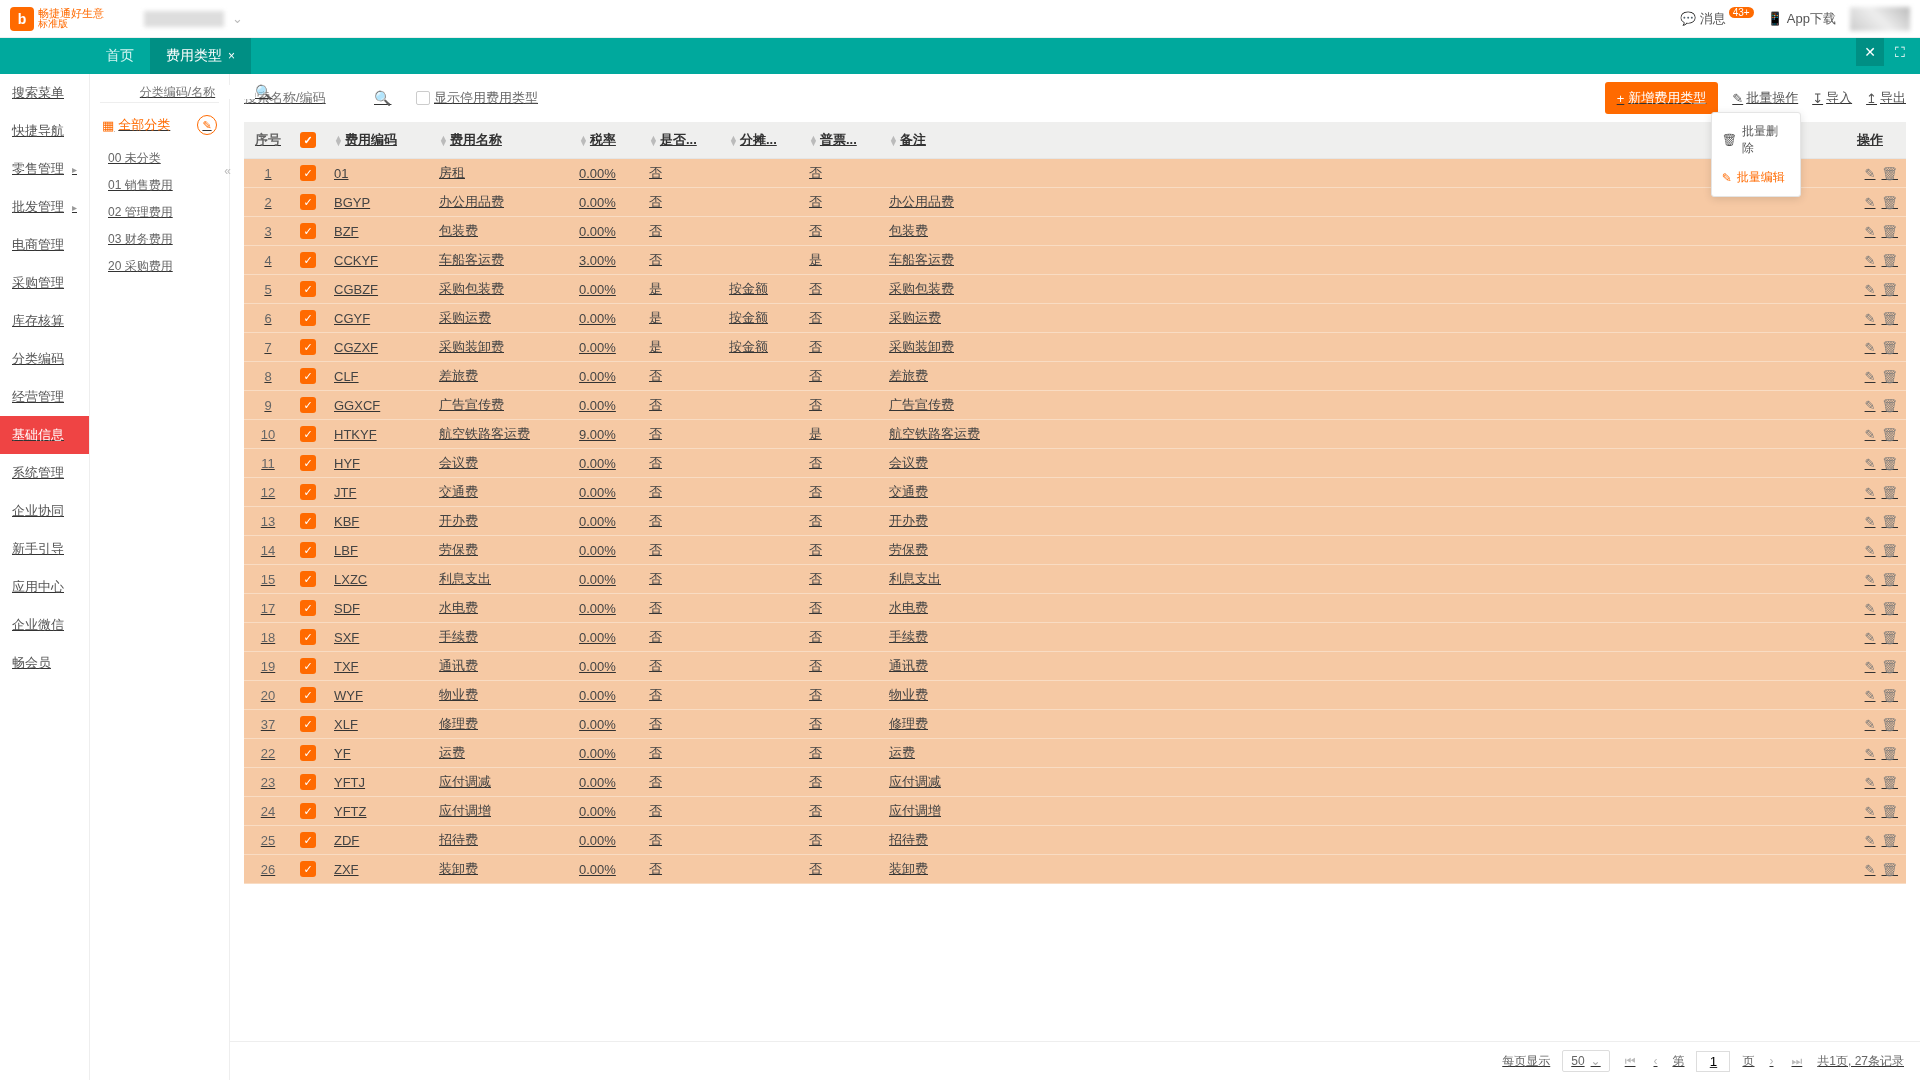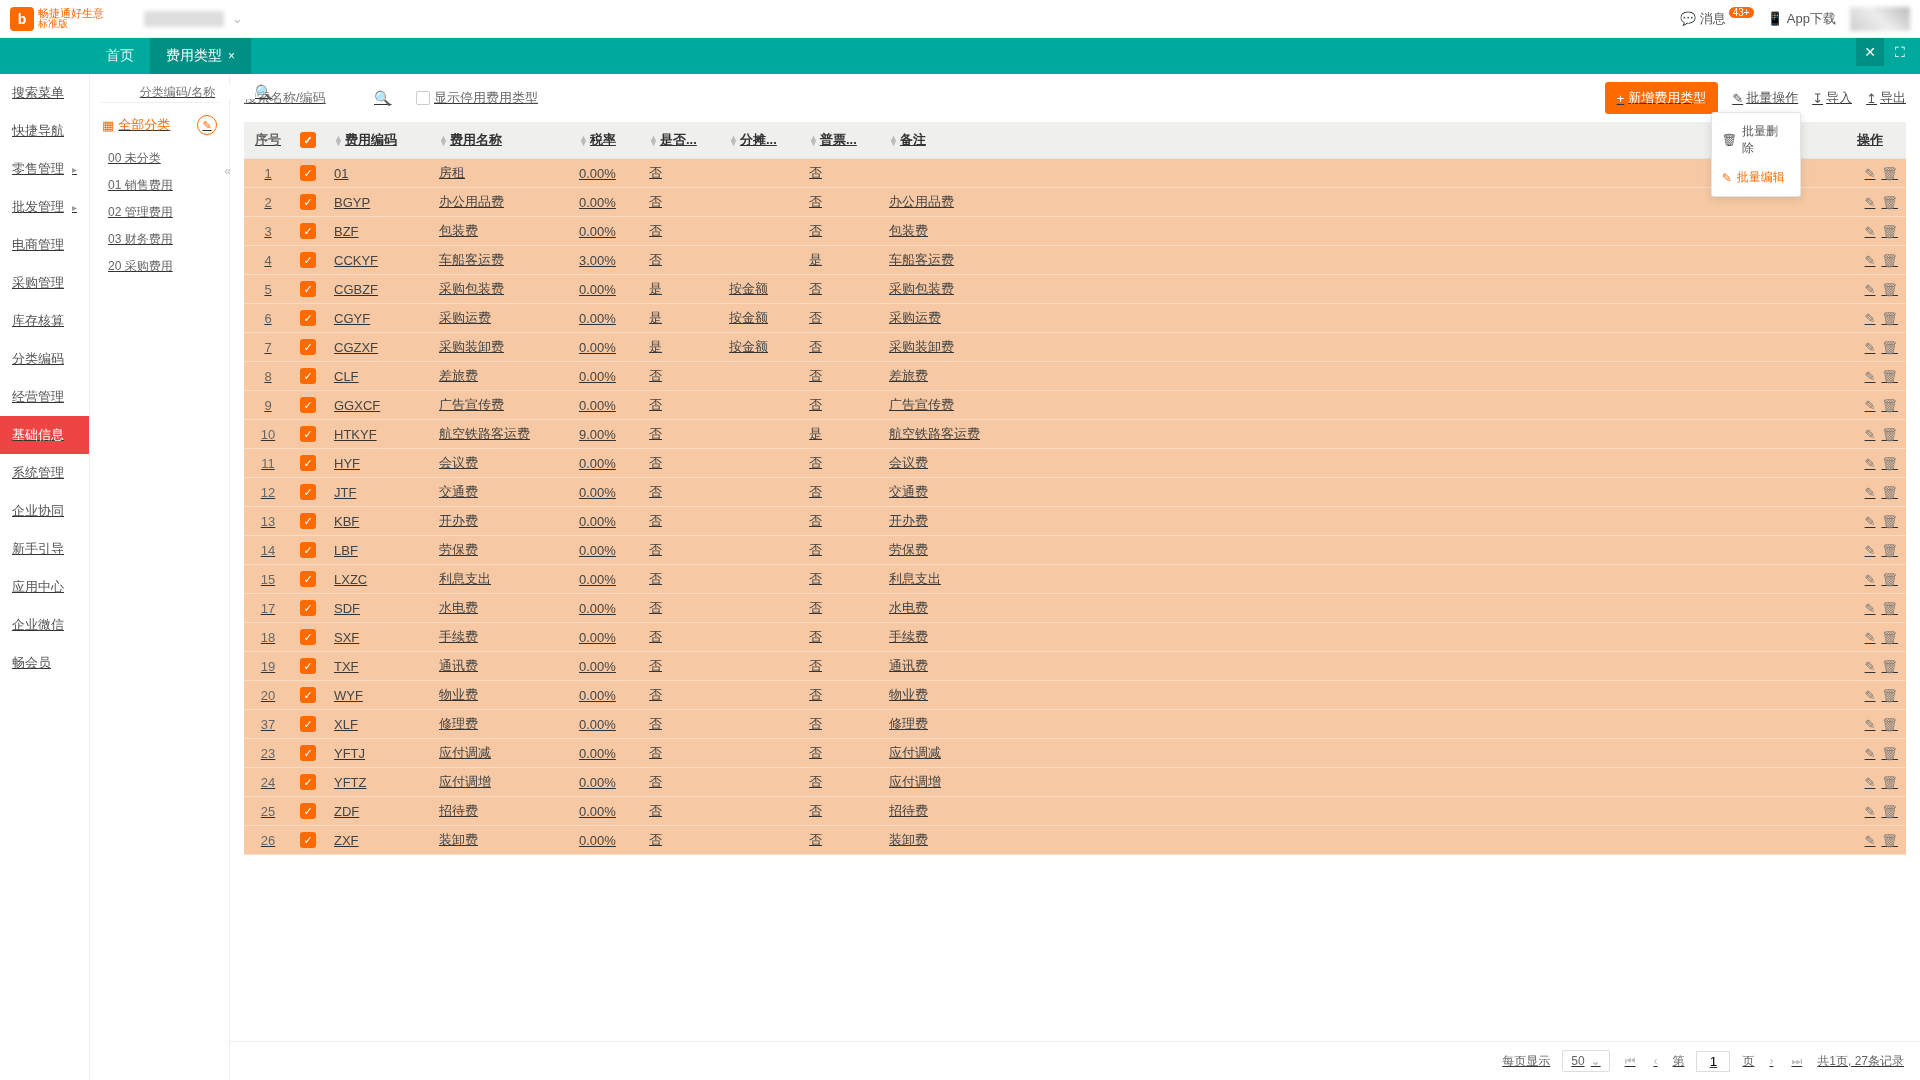--- a/index.html
+++ b/index.html
@@ -518,20 +518,32 @@
                   <td>XLF</td>
                   <td>修理费</td>
                   <td>0.00%</td>
                   <td>否</td>
                   <td></td>
                   <td>否</td>
                   <td>修理费</td>
                   <td class="op-col"><span class="row-icon">✎</span><span class="row-icon">🗑</span></td>
                 </tr>
                 <tr>
+                  <td class="seq-col">22</td>
+                  <td class="chk-cell"><span class="check-on">✓</span></td>
+                  <td>YF</td>
+                  <td>运费</td>
+                  <td>0.00%</td>
+                  <td>否</td>
+                  <td></td>
+                  <td>否</td>
+                  <td>运费</td>
+                  <td class="op-col"><span class="row-icon">✎</span><span class="row-icon">🗑</span></td>
+                </tr>
+                <tr>
                   <td class="seq-col">23</td>
                   <td class="chk-cell"><span class="check-on">✓</span></td>
                   <td>YFTJ</td>
                   <td>应付调减</td>
                   <td>0.00%</td>
                   <td>否</td>
                   <td></td>
                   <td>否</td>
                   <td>应付调减</td>
                   <td class="op-col"><span class="row-icon">✎</span><span class="row-icon">🗑</span></td>

